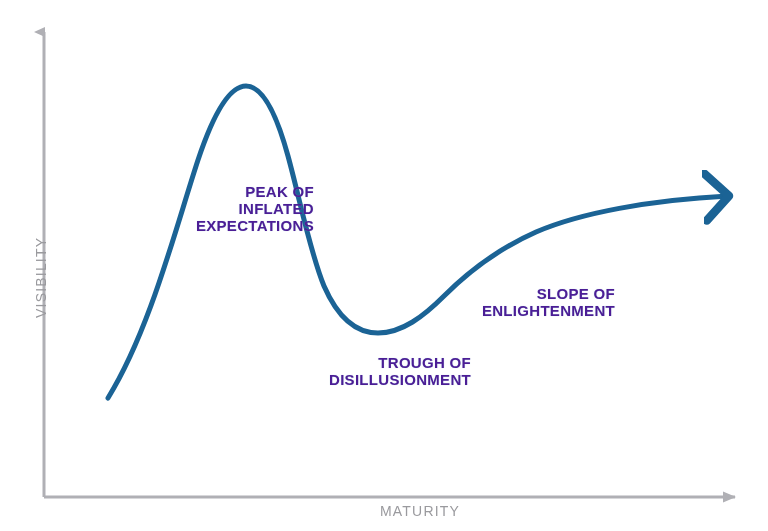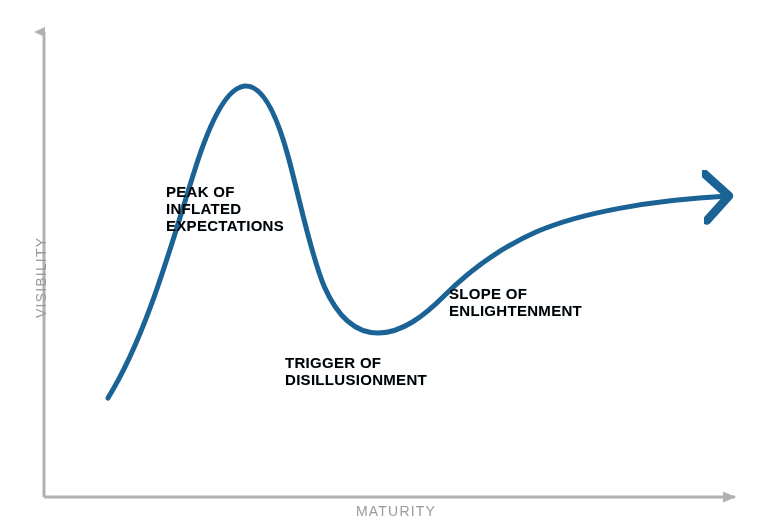--- a/index.html
+++ b/index.html
@@ -20,47 +20,48 @@
   }
   #chart-svg {
     position: absolute;
     left: 0;
     top: 0;
     width: 768px;
     height: 531px;
   }
   .phase-label {
     position: absolute;
-    color: #000000;
+    color: #4c1d95;
     font-family: "Liberation Sans", sans-serif;
     font-weight: bold;
     font-size: 15px;
     line-height: 17px;
     letter-spacing: 0.3px;
-    text-align: left;
+    text-align: right;
     white-space: pre-line;
     text-shadow: 0 0 1px rgba(120,180,215,0.55);
     user-select: none;
   }
   .axis-label {
     position: absolute;
     color: #9a9a9e;
     font-family: "Liberation Sans", sans-serif;
     font-weight: normal;
     font-size: 14px;
     letter-spacing: 1.2px;
     user-select: none;
   }
   #y-axis-label {
     transform-origin: 0 0;
     transform: rotate(-90deg);
     white-space: nowrap;
   }
   #x-axis-label {
     white-space: nowrap;
+    margin-left: 24px;
   }
 </style>
 </head>
 <body>
 
 <div id="stage">
 
   <svg id="chart-svg" viewBox="0 0 768 531">
     <defs>
       <marker id="gray-arrow-up" markerWidth="12" markerHeight="12" refX="6" refY="10" orient="auto-start-reverse" markerUnits="userSpaceOnUse">
@@ -91,20 +92,20 @@
 
   <div class="axis-label" id="y-axis-label" style="left:33px; top:318px;">VISIBILITY</div>
 
   <div class="axis-label" id="x-axis-label" style="left:356px; top:503px;">MATURITY</div>
 
 
   <div class="phase-label" style="left:166px; top:183px; width:148px;">PEAK OF
 INFLATED
 EXPECTATIONS</div>
 
-  <div class="phase-label" style="left:285px; top:354px; width:186px;">TRIGGER OF
+  <div class="phase-label" style="left:285px; top:354px; width:186px;">TROUGH OF
 DISILLUSIONMENT</div>
 
   <div class="phase-label" style="left:449px; top:285px; width:166px;">SLOPE OF
 ENLIGHTENMENT</div>
 
 
 </div>
 
 </body></html>

